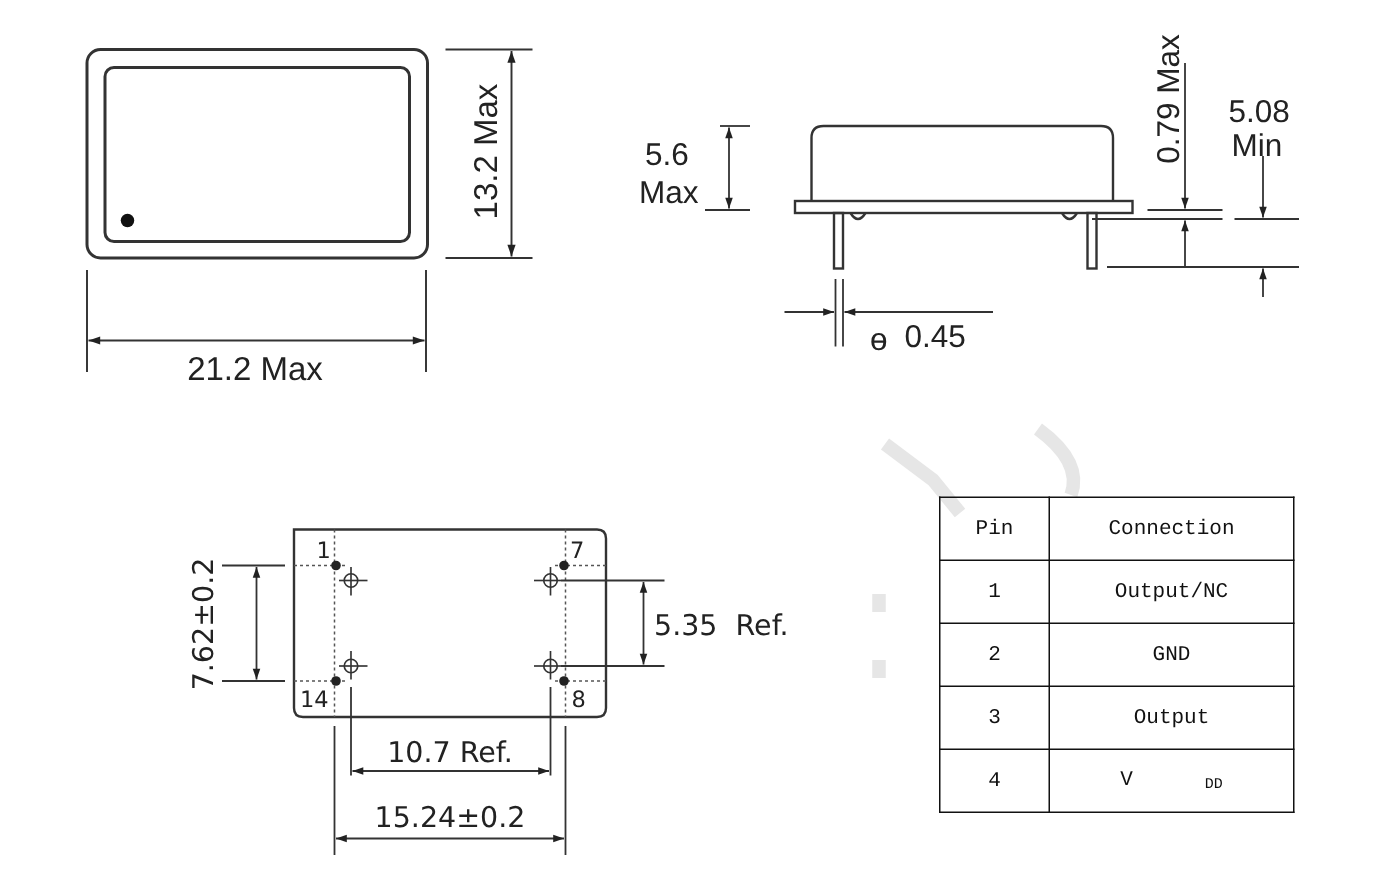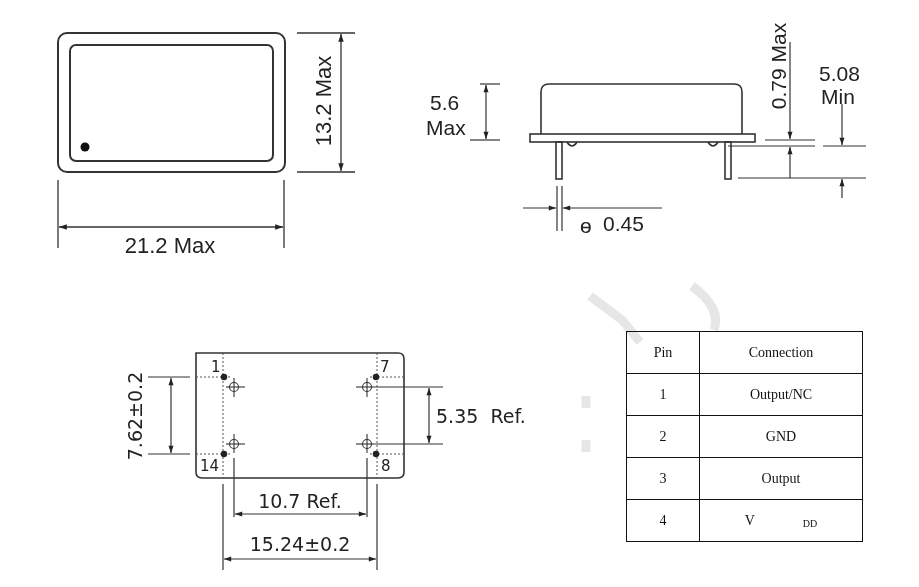--- a/index.html
+++ b/index.html
@@ -4,21 +4,21 @@
 <style>
   html, body { margin: 0; padding: 0; background: #ffffff; }
   body { width: 919px; height: 587px; position: relative; overflow: hidden;
          font-family: "Liberation Sans", "DejaVu Sans", sans-serif; color: #222; }
   #drawing { position: absolute; left: 0; top: 0; }
   .dim-text { font-family: "Liberation Sans", "DejaVu Sans", sans-serif; fill: #222; }
   .mono-text { font-family: "DejaVu Sans", "Liberation Sans", sans-serif; fill: #222; }
   .pin-table { position: absolute; left: 626px; top: 331px; border-collapse: collapse;
                font-family: "Liberation Serif", "DejaVu Serif", serif; font-size: 14px; color: #111; }
   .pin-table td, .pin-table th { border: 1.3px solid #111; text-align: center; font-weight: normal;
-               height: 41px; padding: 0; }
+               height: 41px; padding: 0; font-family: Liberation Mono, monospace; }
   .pin-table .c1 { width: 72px; }
   .pin-table .c2 { width: 162px; text-align: center; }
   .pin-table sub { font-size: 10px; vertical-align: -2px; padding-left: 48px; }
 </style>
 </head>
 <body>
 
 <svg id="drawing" width="919" height="587" viewBox="0 0 919 587" xmlns="http://www.w3.org/2000/svg">
   <defs>
     <marker id="arr" viewBox="0 0 10 10" refX="10" refY="5" markerWidth="9" markerHeight="6" orient="auto-start-reverse">

